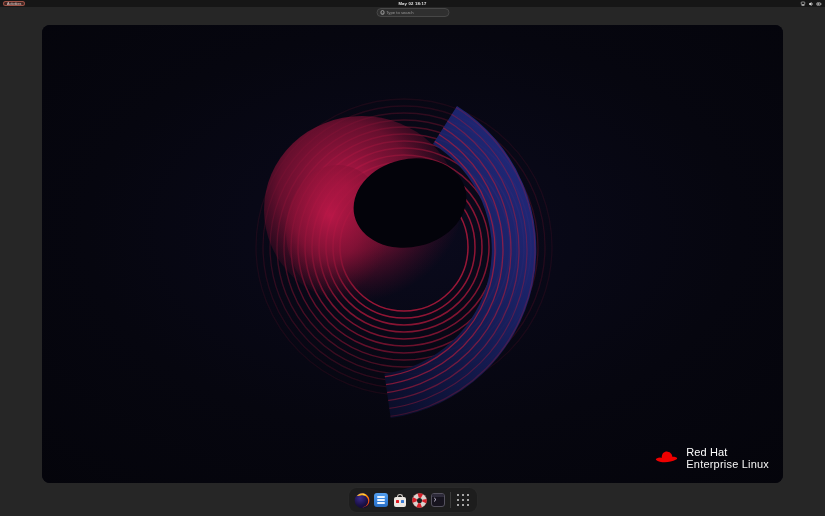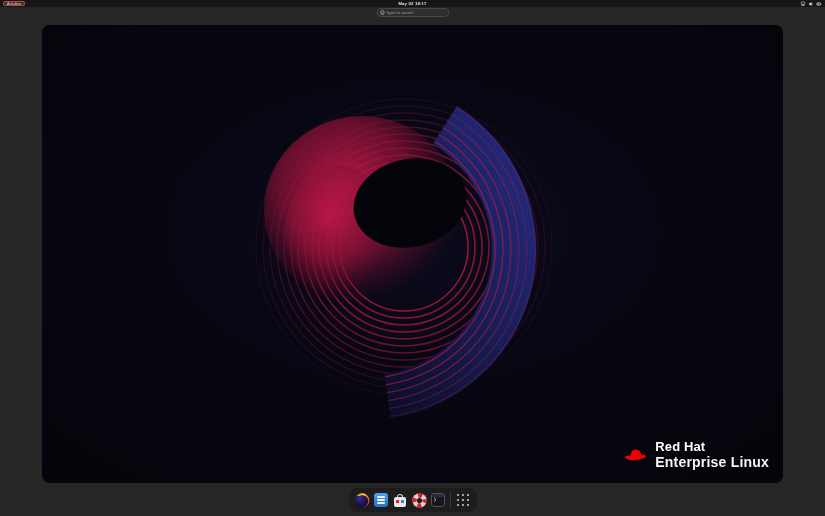--- a/index.html
+++ b/index.html
@@ -70,22 +70,22 @@
     background:#05050f;
   }
   .workspace svg.wall { position:absolute; inset:0; display:block; }
 
   .brand {
     position:absolute; right:14px; bottom:13px;
     display:flex; align-items:center; gap:5px;
   }
   .brand-hat { width:27px; height:19px; flex:0 0 auto; }
   .brand-text { color:#ffffff; }
-  .brand-title { font-size:13px; font-weight:bold; line-height:1.1; letter-spacing:0.1px; }
-  .brand-sub   { font-size:14px; font-weight:bold; line-height:1.1; opacity:0.96; letter-spacing:0.2px; }
+  .brand-title { font-size:11px; font-weight:normal; line-height:1.1; letter-spacing:0.1px; }
+  .brand-sub   { font-size:11px; font-weight:normal; line-height:1.1; opacity:0.96; letter-spacing:0.2px; }
 
   
   .dock {
     position:absolute; bottom:3px; left:50%; transform:translateX(-50%);
     height:26px; background:#1d1d1d; border:0.5px solid rgba(255,255,255,0.05);
     border-radius:9px; display:flex; align-items:center; gap:2px; padding:0 5px;
   }
   .dock-item {
     width:17px; height:17px; border:none; background:transparent; padding:0;
     display:flex; align-items:center; justify-content:center; cursor:pointer;

